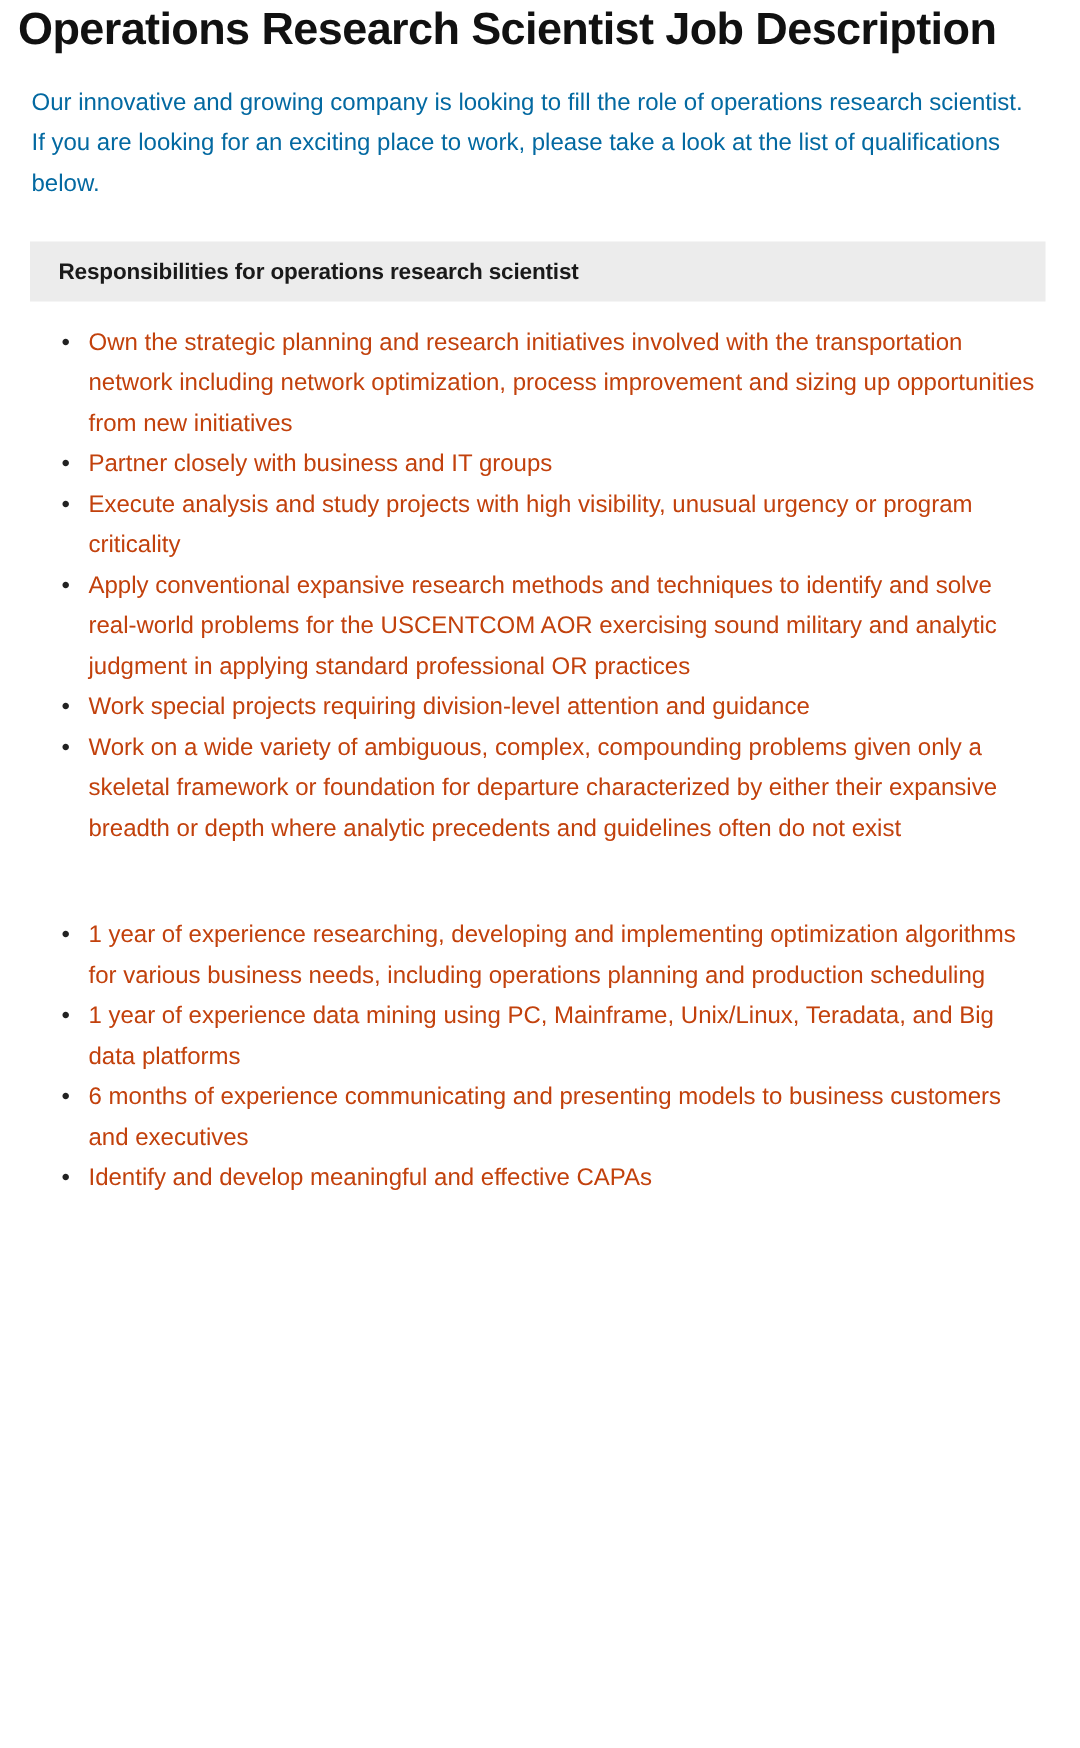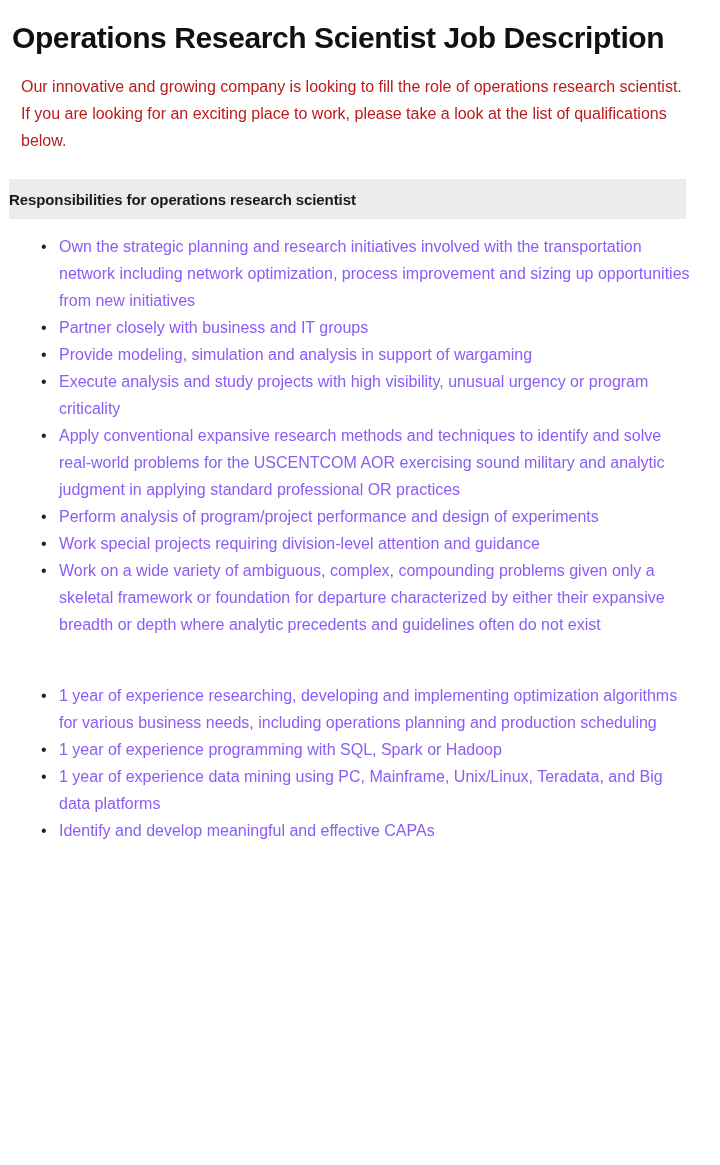--- a/index.html
+++ b/index.html
@@ -22,43 +22,44 @@
   }
 
   
   .page-title {
     font-size: 30px;
     font-weight: bold;
     line-height: 1.18;
     letter-spacing: -0.4px;
     color: #111111;
     margin: 0;
-    padding: 20px 8px 0 12px;
+    padding: 2px 8px 0 12px;
     white-space: nowrap;
   }
 
   
   .intro {
     font-size: 16px;
     line-height: 27px;
-    color: #b91c1c;
+    color: #0369a1;
     margin: 0;
     padding: 18px 30px 0 21px;
     max-width: 670px;
   }
 
   
   .section-header {
     background: #ececec;
-    margin: 0 0 0 9px;
+    margin: 0 0 0 20px;
     width: 677px;
     height: 40px;
     box-sizing: border-box;
     display: flex;
     align-items: center;
+    padding-left: 19px;
   }
   .section-header-title {
     font-size: 15px;
     font-weight: bold;
     color: #1a1a1a;
     letter-spacing: -0.1px;
     line-height: 1;
   }
   .section-spacer-top { height: 25px; }
   .section-spacer-after-header { height: 14px; }
@@ -67,21 +68,21 @@
   
   ul.bullets {
     list-style: none;
     margin: 0;
     padding: 0 25px 0 0;
   }
   ul.bullets > li {
     position: relative;
     font-size: 16px;
     line-height: 27px;
-    color: #8b5cf6;
+    color: #c2410c;
     padding-left: 59px;
     margin: 0;
   }
   ul.bullets > li::before {
     content: "\2022";
     position: absolute;
     left: 41px;
     top: 0;
     font-size: 16px;
     line-height: 27px;
@@ -100,34 +101,32 @@
   <div class="section-spacer-top"></div>
 
   <section>
     <div class="section-header">
       <span class="section-header-title">Responsibilities for operations research scientist</span>
     </div>
     <div class="section-spacer-after-header"></div>
     <ul class="bullets" id="list-responsibilities">
         <li>Own the strategic planning and research initiatives involved with the transportation network including network optimization, process improvement and sizing up opportunities from new initiatives</li>
         <li>Partner closely with business and IT groups</li>
-        <li>Provide modeling, simulation and analysis in support of wargaming</li>
         <li>Execute analysis and study projects with high visibility, unusual urgency or program criticality</li>
         <li>Apply conventional expansive research methods and techniques to identify and solve real-world problems for the USCENTCOM AOR exercising sound military and analytic judgment in applying standard professional OR practices</li>
-        <li>Perform analysis of program/project performance and design of experiments</li>
         <li>Work special projects requiring division-level attention and guidance</li>
         <li>Work on a wide variety of ambiguous, complex, compounding problems given only a skeletal framework or foundation for departure characterized by either their expansive breadth or depth where analytic precedents and guidelines often do not exist</li>
       </ul>
   </section>
 
   <div class="section-spacer-between"></div>
 
   <section>
     <div class="section-spacer-after-header"></div>
     <ul class="bullets" id="list-qualifications">
         <li>1 year of experience researching, developing and implementing optimization algorithms for various business needs, including operations planning and production scheduling</li>
-        <li>1 year of experience programming with SQL, Spark or Hadoop</li>
         <li>1 year of experience data mining using PC, Mainframe, Unix/Linux, Teradata, and Big data platforms</li>
+        <li>6 months of experience communicating and presenting models to business customers and executives</li>
         <li>Identify and develop meaningful and effective CAPAs</li>
       </ul>
   </section>
 
 </div>
 
 </body></html>

